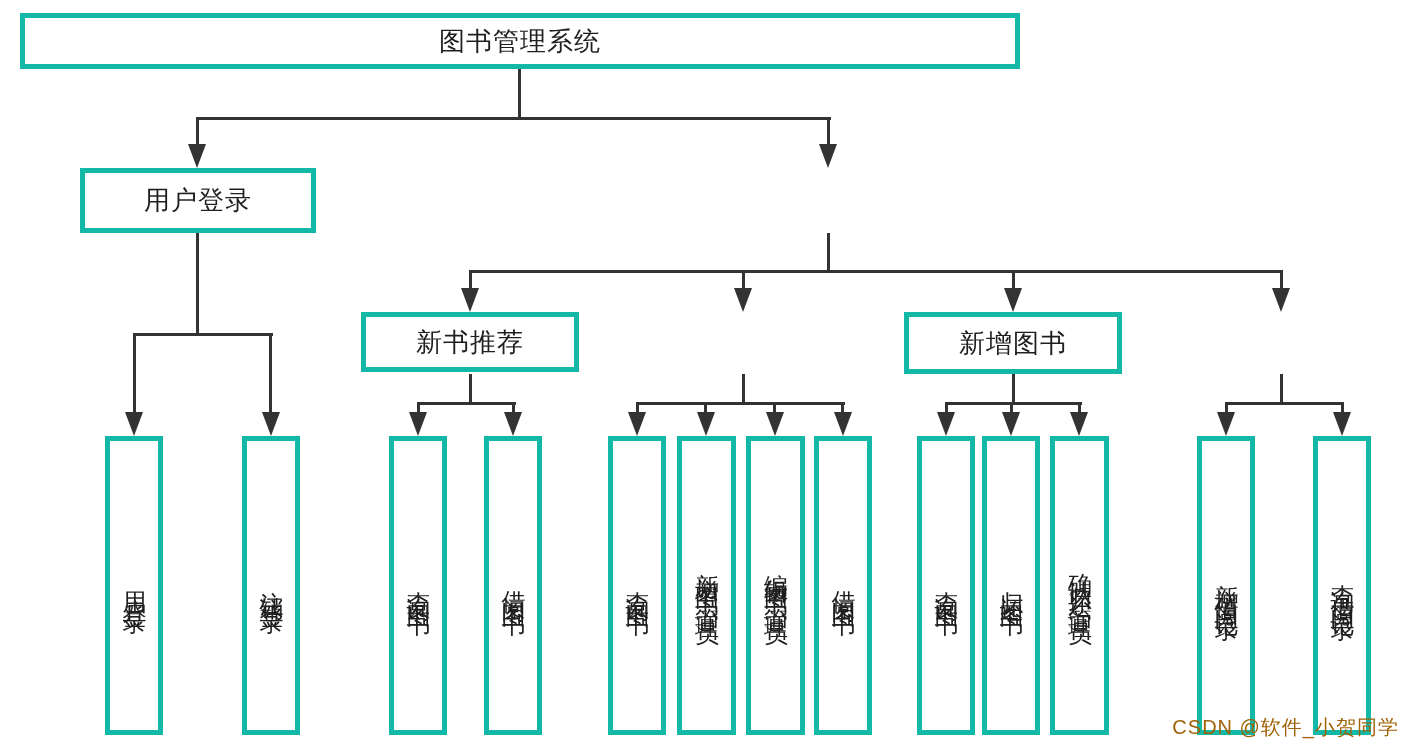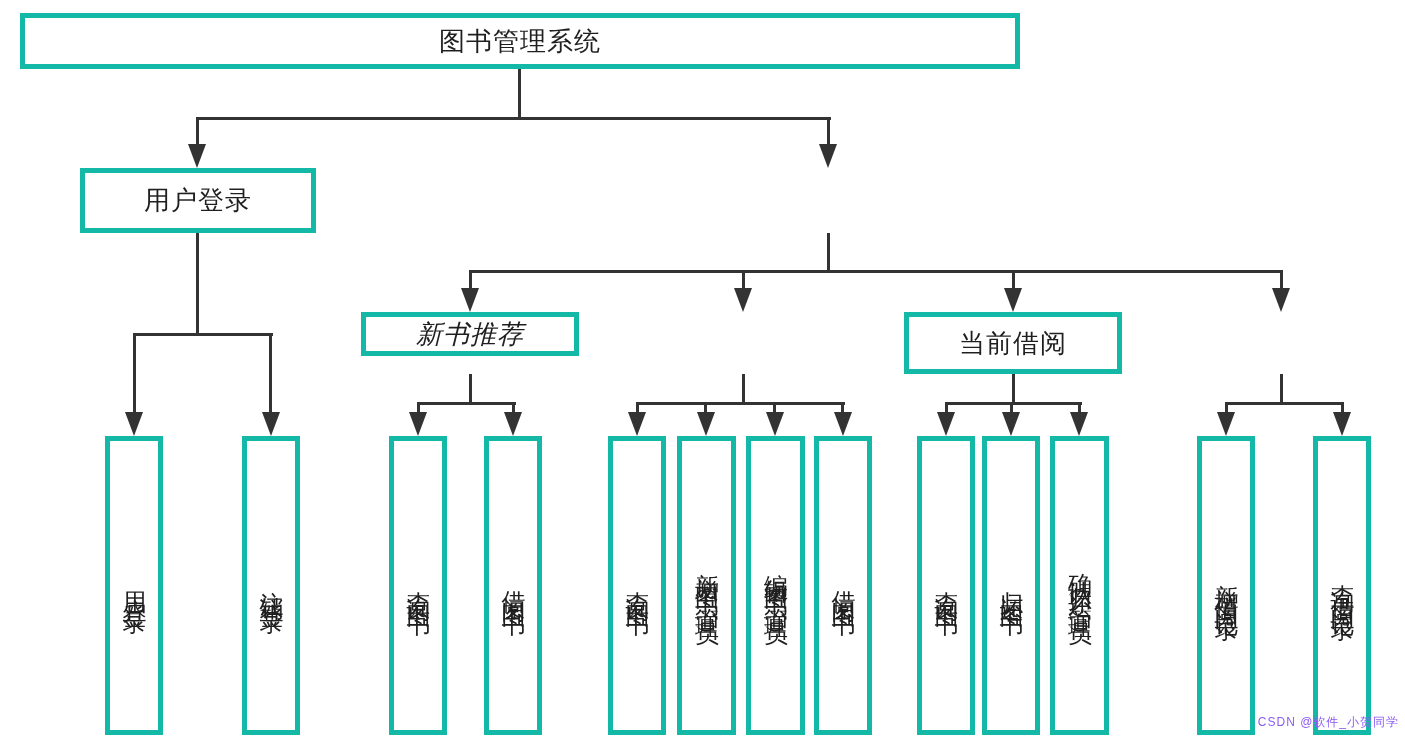--- a/index.html
+++ b/index.html
@@ -43,37 +43,37 @@
     height: 0;
     border-left: 9px solid transparent;
     border-right: 9px solid transparent;
     border-top: 24px solid #333333;
     z-index: 3;
   }
   .watermark {
     position: absolute;
     top: 714px;
     right: 6px;
-    font-size: 12px;
-    color: #8b5cf6;
+    font-size: 20px;
+    color: #a16207;
     letter-spacing: 1px;
     z-index: 4;
   }
 </style>
 </head>
 <body>
 
 <div id="canvas">
 
   <div class="box" style="left:20px; top:13px; width:1000px; height:56px;">图书管理系统</div>
 
   <div class="box" style="left:80px; top:168px; width:236px; height:65px;">用户登录</div>
 
-  <div class="box" style="left:361px; top:312px; width:218px; height:44px;font-style:italic;">新书推荐</div>
-  <div class="box" style="left:904px; top:312px; width:218px; height:62px;">当前借阅</div>
+  <div class="box" style="left:361px; top:312px; width:218px; height:60px;">新书推荐</div>
+  <div class="box" style="left:904px; top:312px; width:218px; height:62px;">新增图书</div>
 
   <div class="box vbox" style="left:105px; top:436px; width:58px; height:299px;">
     <span class="vtext">用户登录</span>
   </div>
   <div class="box vbox" style="left:242px; top:436px; width:58px; height:299px;">
     <span class="vtext">注销登录</span>
   </div>
 
   <div class="box vbox" style="left:389px; top:436px; width:58px; height:299px;">
     <span class="vtext">查询图书</span>

